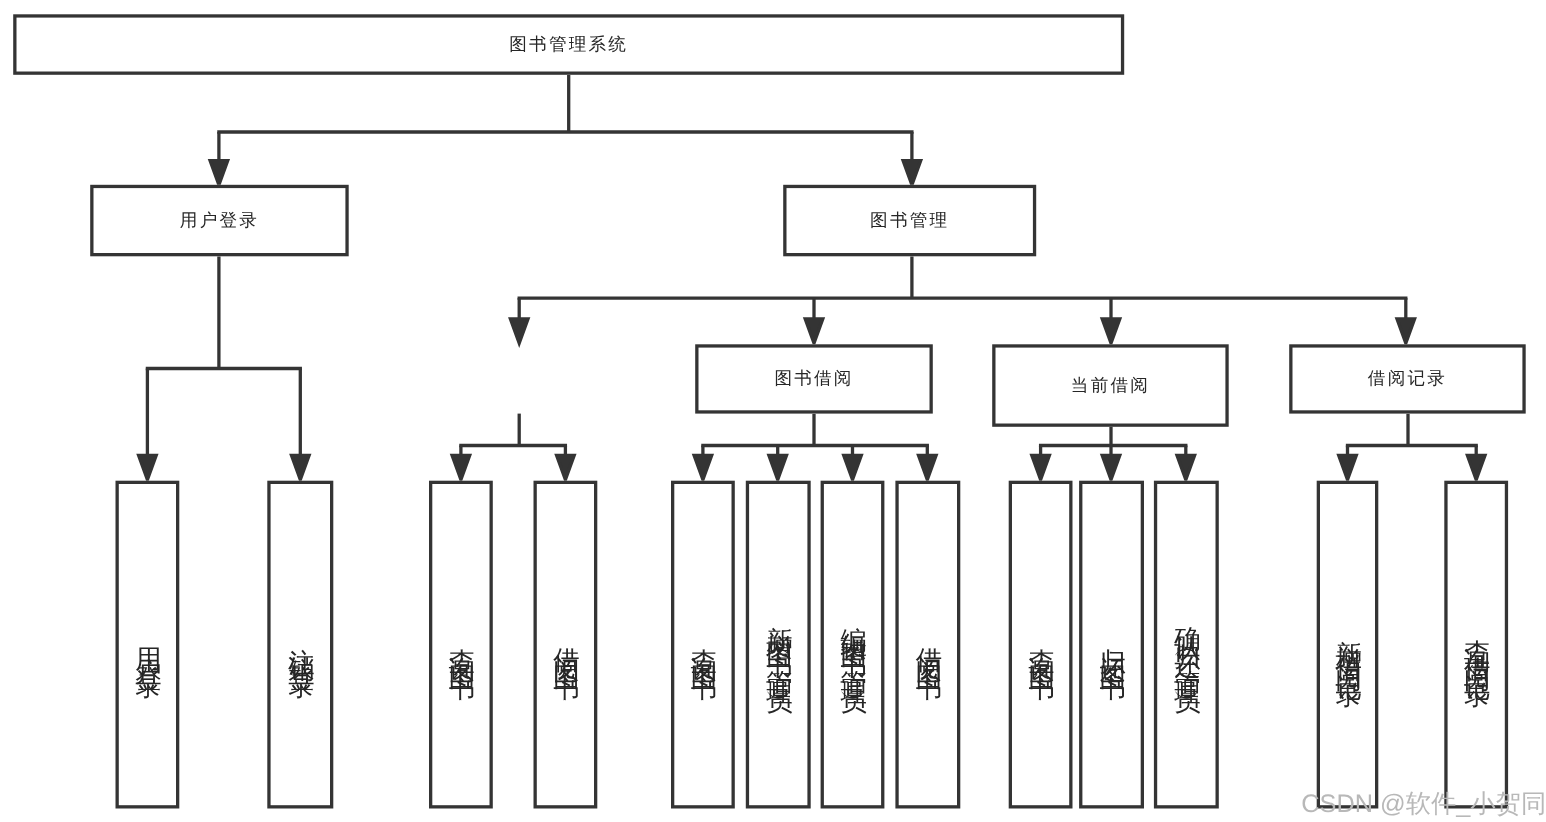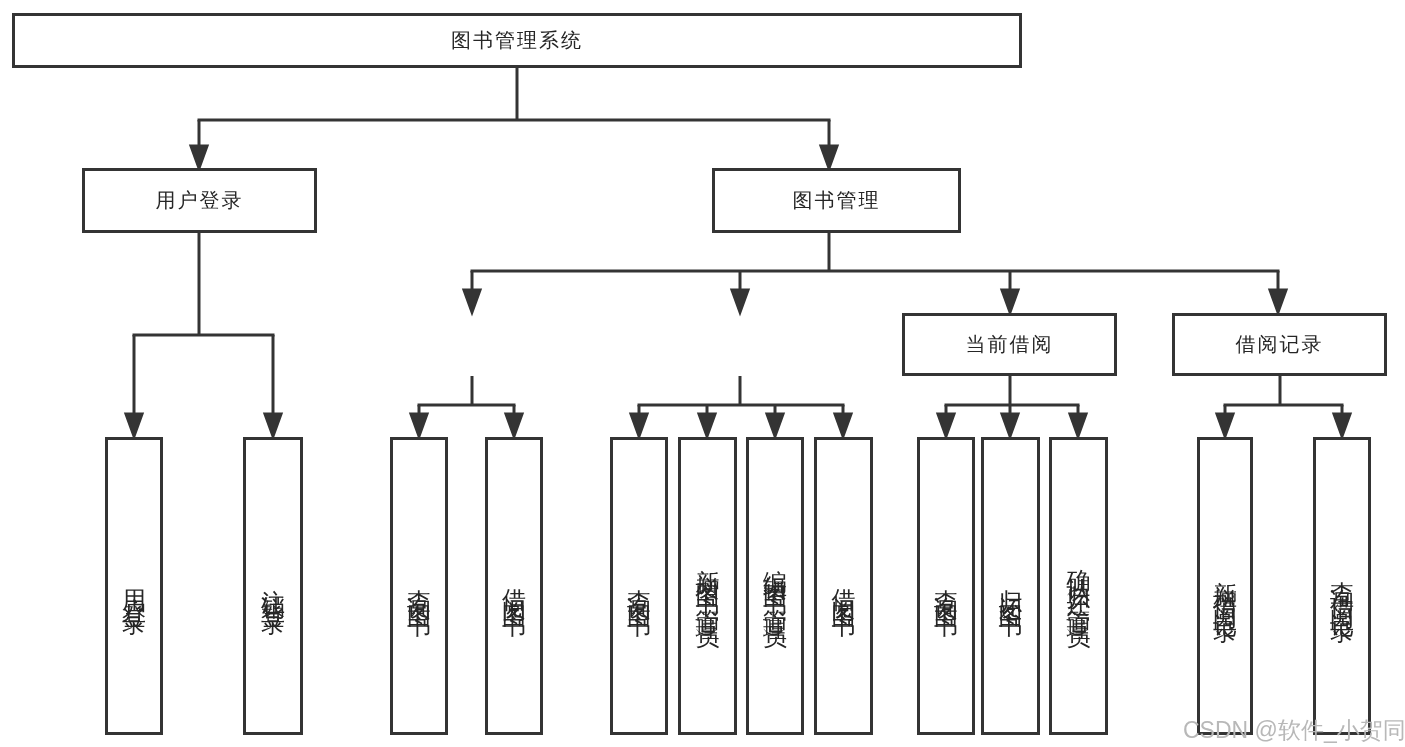--- a/index.html
+++ b/index.html
@@ -24,21 +24,21 @@
     z-index: 1;
   }
   .node {
     position: absolute;
     box-sizing: border-box;
     background: #ffffff;
     border: 3px solid #343434;
     display: flex;
     align-items: center;
     justify-content: center;
-    font-size: 20px;
+    font-size: 16px;
     color: #262626;
     letter-spacing: 2px;
     z-index: 2;
     white-space: nowrap;
   }
   .node.v {
     writing-mode: vertical-rl;
     text-orientation: mixed;
     letter-spacing: 8px;
     font-size: 24px;
@@ -132,23 +132,24 @@
       <line x1="1225" y1="405" x2="1225" y2="416"></line>
       <polygon points="1217,414 1233,414 1225,436"></polygon>
       <line x1="1342" y1="405" x2="1342" y2="416"></line>
       <polygon points="1334,414 1350,414 1342,436"></polygon>
     </g>
   </svg>
 
   <div class="node" style="left:12px; top:13px; width:1010px; height:55px;">图书管理系统</div>
 
   <div class="node" style="left:82px; top:168px; width:235px; height:65px;">用户登录</div>
-  <div class="node" style="left:712px; top:168px; width:249px; height:65px;text-align:right;">图书管理</div>
+  <div class="node" style="left:712px; top:168px; width:230px; height:65px;text-align:right;">图书管理</div>
 
-  <div class="node" style="left:902px; top:313px; width:215px; height:63px;">当前借阅</div>
+  <div class="node" style="left:632px; top:313px; width:216px; height:63px;">图书借阅</div>
+  <div class="node" style="left:902px; top:313px; width:215px; height:75px;">当前借阅</div>
   <div class="node" style="left:1172px; top:313px; width:215px; height:63px;">借阅记录</div>
 
   <div class="node v" style="left:105px; top:437px; width:58px; height:298px;">用户登录</div>
   <div class="node v" style="left:243px; top:437px; width:60px; height:298px;">注销登录</div>
 
   <div class="node v" style="left:390px; top:437px; width:58px; height:298px;">查询图书</div>
   <div class="node v" style="left:485px; top:437px; width:58px; height:298px;">借阅图书</div>
 
   <div class="node v" style="left:610px; top:437px; width:58px; height:298px;">查询图书</div>
   <div class="node v" style="left:678px; top:437px; width:59px; height:298px;">新增图书（管理员）</div>

